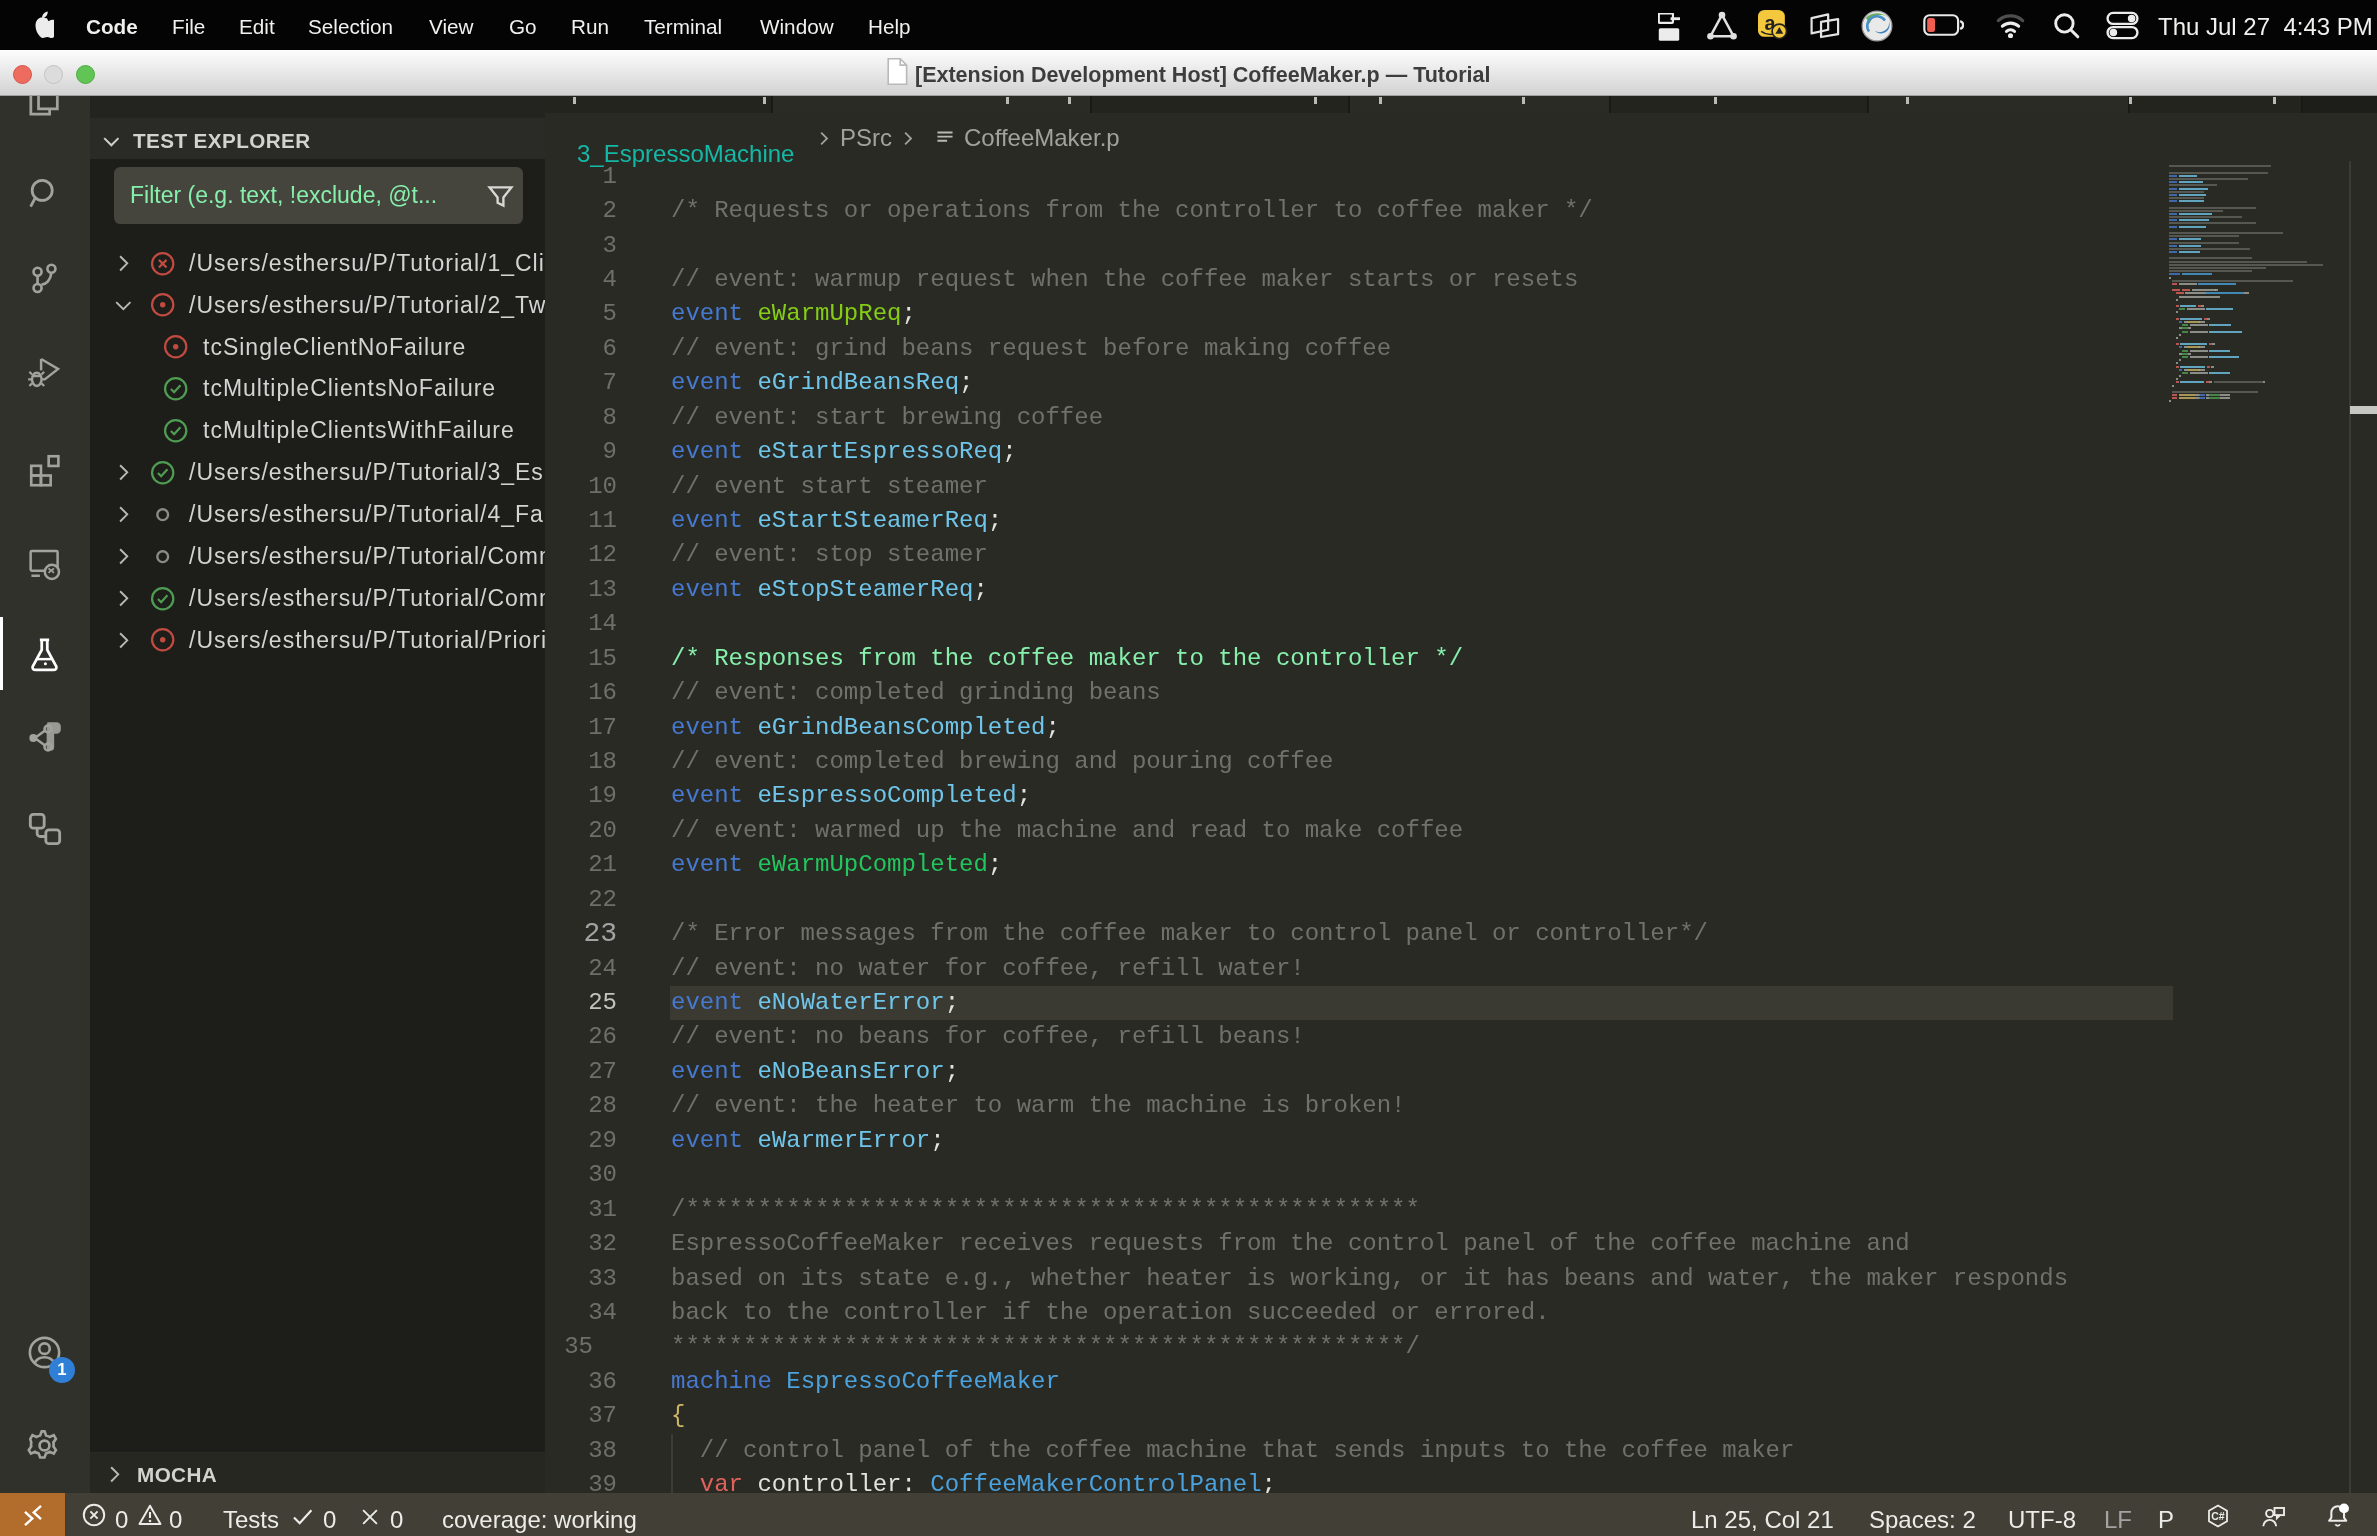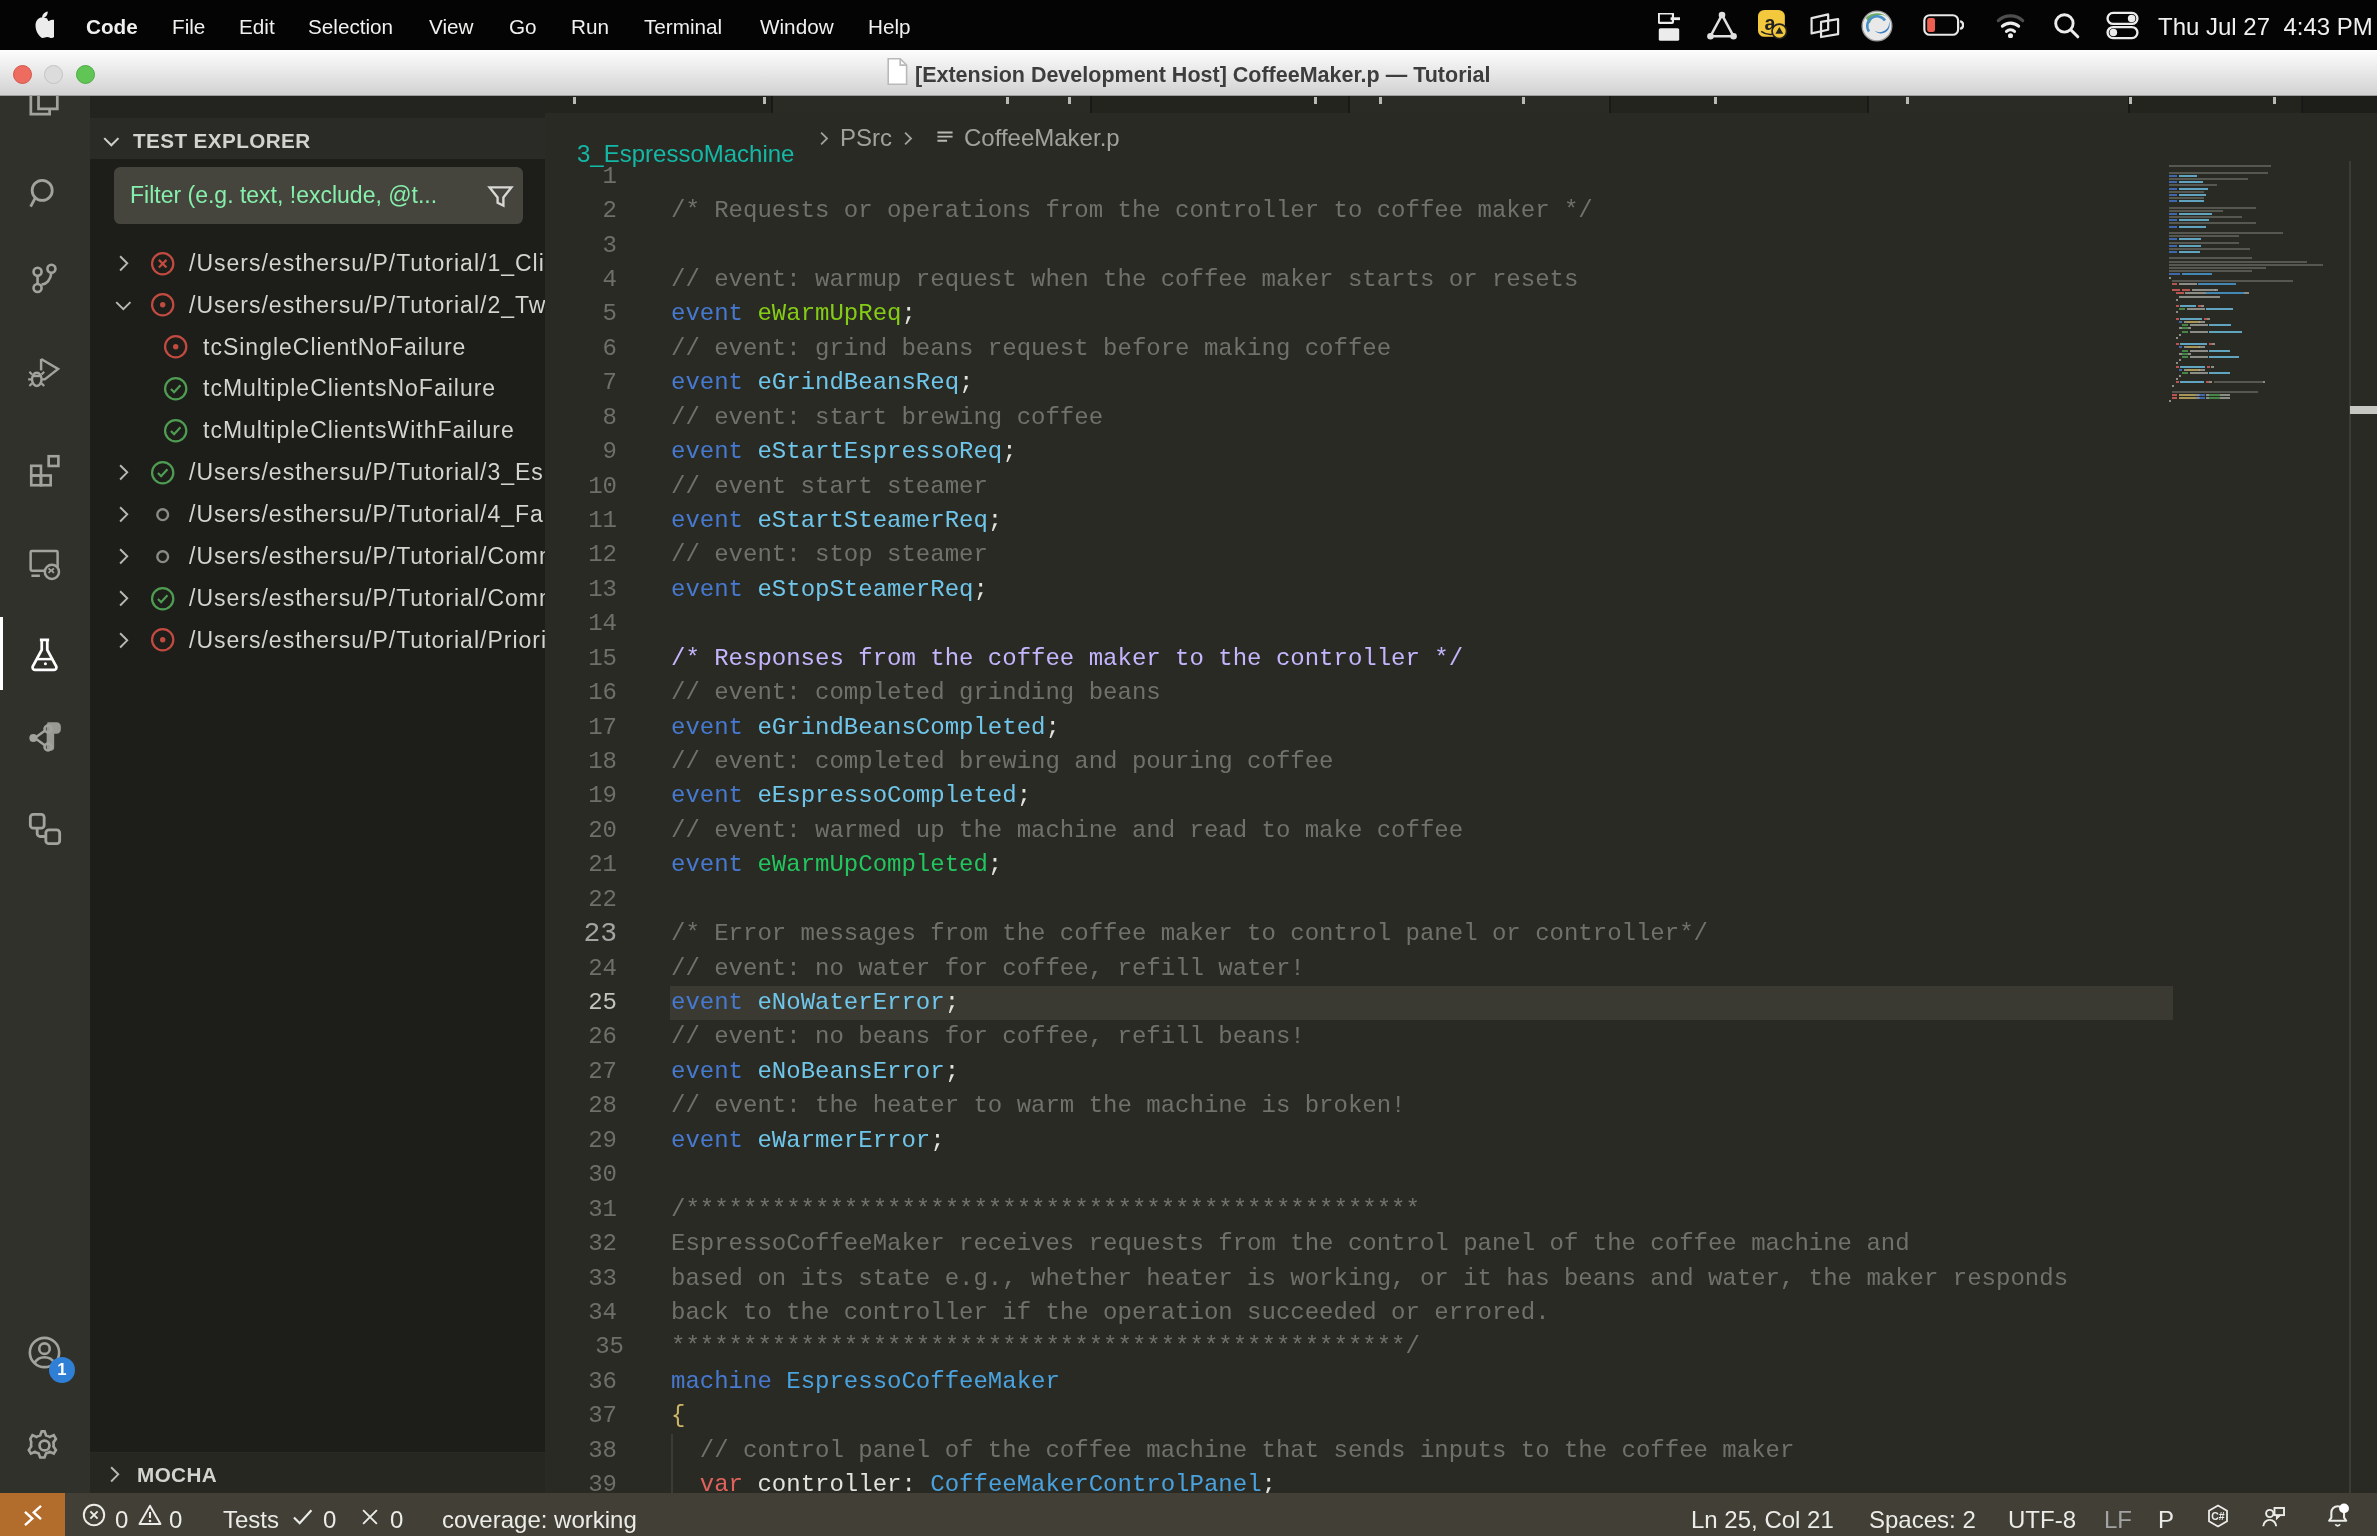--- a/index.html
+++ b/index.html
@@ -323,21 +323,21 @@
 <div class="abs mono" style="left:509px;top:470px;width:108px;height:34px;line-height:34px;font-size:24px;color:#6f6f6a;text-align:right;">10</div>
 <div class="abs mono" style="left:671px;top:470px;height:34px;line-height:34px;font-size:24px;white-space:pre;"><span style="color:#71716b;">// event start steamer</span></div>
 <div class="abs mono" style="left:509px;top:504px;width:108px;height:34px;line-height:34px;font-size:24px;color:#6f6f6a;text-align:right;">11</div>
 <div class="abs mono" style="left:671px;top:504px;height:34px;line-height:34px;font-size:24px;white-space:pre;"><span style="color:#4679d0;">event</span><span style="color:#6fc6ea;"> eStartSteamerReq</span><span style="color:#e2e2de;">;</span></div>
 <div class="abs mono" style="left:509px;top:538px;width:108px;height:34px;line-height:34px;font-size:24px;color:#6f6f6a;text-align:right;">12</div>
 <div class="abs mono" style="left:671px;top:538px;height:34px;line-height:34px;font-size:24px;white-space:pre;"><span style="color:#71716b;">// event: stop steamer</span></div>
 <div class="abs mono" style="left:509px;top:573px;width:108px;height:34px;line-height:34px;font-size:24px;color:#6f6f6a;text-align:right;">13</div>
 <div class="abs mono" style="left:671px;top:573px;height:34px;line-height:34px;font-size:24px;white-space:pre;"><span style="color:#4679d0;">event</span><span style="color:#6fc6ea;"> eStopSteamerReq</span><span style="color:#e2e2de;">;</span></div>
 <div class="abs mono" style="left:509px;top:607px;width:108px;height:34px;line-height:34px;font-size:24px;color:#6f6f6a;text-align:right;">14</div>
 <div class="abs mono" style="left:509px;top:642px;width:108px;height:34px;line-height:34px;font-size:24px;color:#6f6f6a;text-align:right;">15</div>
-<div class="abs mono" style="left:671px;top:642px;height:34px;line-height:34px;font-size:24px;white-space:pre;"><span style="color:#c4b5fd;">/* Responses from the coffee maker to the controller */</span></div>
+<div class="abs mono" style="left:671px;top:642px;height:34px;line-height:34px;font-size:24px;white-space:pre;"><span style="color:#86efac;">/* Responses from the coffee maker to the controller */</span></div>
 <div class="abs mono" style="left:509px;top:676px;width:108px;height:34px;line-height:34px;font-size:24px;color:#6f6f6a;text-align:right;">16</div>
 <div class="abs mono" style="left:671px;top:676px;height:34px;line-height:34px;font-size:24px;white-space:pre;"><span style="color:#71716b;">// event: completed grinding beans</span></div>
 <div class="abs mono" style="left:509px;top:711px;width:108px;height:34px;line-height:34px;font-size:24px;color:#6f6f6a;text-align:right;">17</div>
 <div class="abs mono" style="left:671px;top:711px;height:34px;line-height:34px;font-size:24px;white-space:pre;"><span style="color:#4679d0;">event</span><span style="color:#6fc6ea;"> eGrindBeansCompleted</span><span style="color:#e2e2de;">;</span></div>
 <div class="abs mono" style="left:509px;top:745px;width:108px;height:34px;line-height:34px;font-size:24px;color:#6f6f6a;text-align:right;">18</div>
 <div class="abs mono" style="left:671px;top:745px;height:34px;line-height:34px;font-size:24px;white-space:pre;"><span style="color:#71716b;">// event: completed brewing and pouring coffee</span></div>
 <div class="abs mono" style="left:509px;top:779px;width:108px;height:34px;line-height:34px;font-size:24px;color:#6f6f6a;text-align:right;">19</div>
 <div class="abs mono" style="left:671px;top:779px;height:34px;line-height:34px;font-size:24px;white-space:pre;"><span style="color:#4679d0;">event</span><span style="color:#6fc6ea;"> eEspressoCompleted</span><span style="color:#e2e2de;">;</span></div>
 <div class="abs mono" style="left:509px;top:814px;width:108px;height:34px;line-height:34px;font-size:24px;color:#6f6f6a;text-align:right;">20</div>
 <div class="abs mono" style="left:671px;top:814px;height:34px;line-height:34px;font-size:24px;white-space:pre;"><span style="color:#71716b;">// event: warmed up the machine and read to make coffee</span></div>
@@ -360,21 +360,21 @@
 <div class="abs mono" style="left:671px;top:1124px;height:34px;line-height:34px;font-size:24px;white-space:pre;"><span style="color:#4679d0;">event</span><span style="color:#6fc6ea;"> eWarmerError</span><span style="color:#e2e2de;">;</span></div>
 <div class="abs mono" style="left:509px;top:1158px;width:108px;height:34px;line-height:34px;font-size:24px;color:#6f6f6a;text-align:right;">30</div>
 <div class="abs mono" style="left:509px;top:1193px;width:108px;height:34px;line-height:34px;font-size:24px;color:#6f6f6a;text-align:right;">31</div>
 <div class="abs mono" style="left:671px;top:1193px;height:34px;line-height:34px;font-size:24px;white-space:pre;"><span style="color:#71716b;">/***************************************************</span></div>
 <div class="abs mono" style="left:509px;top:1227px;width:108px;height:34px;line-height:34px;font-size:24px;color:#6f6f6a;text-align:right;">32</div>
 <div class="abs mono" style="left:671px;top:1227px;height:34px;line-height:34px;font-size:24px;white-space:pre;"><span style="color:#71716b;">EspressoCoffeeMaker receives requests from the control panel of the coffee machine and</span></div>
 <div class="abs mono" style="left:509px;top:1262px;width:108px;height:34px;line-height:34px;font-size:24px;color:#6f6f6a;text-align:right;">33</div>
 <div class="abs mono" style="left:671px;top:1262px;height:34px;line-height:34px;font-size:24px;white-space:pre;"><span style="color:#71716b;">based on its state e.g., whether heater is working, or it has beans and water, the maker responds</span></div>
 <div class="abs mono" style="left:509px;top:1296px;width:108px;height:34px;line-height:34px;font-size:24px;color:#6f6f6a;text-align:right;">34</div>
 <div class="abs mono" style="left:671px;top:1296px;height:34px;line-height:34px;font-size:24px;white-space:pre;"><span style="color:#71716b;">back to the controller if the operation succeeded or errored.</span></div>
-<div class="abs mono" style="left:516px;top:1330px;width:108px;height:34px;line-height:34px;font-size:24px;color:#6f6f6a;text-align:right;">35</div>
+<div class="abs mono" style="left:485px;top:1330px;width:108px;height:34px;line-height:34px;font-size:24px;color:#6f6f6a;text-align:right;">35</div>
 <div class="abs mono" style="left:671px;top:1330px;height:34px;line-height:34px;font-size:24px;white-space:pre;"><span style="color:#71716b;">***************************************************/</span></div>
 <div class="abs mono" style="left:509px;top:1365px;width:108px;height:34px;line-height:34px;font-size:24px;color:#6f6f6a;text-align:right;">36</div>
 <div class="abs mono" style="left:671px;top:1365px;height:34px;line-height:34px;font-size:24px;white-space:pre;"><span style="color:#4679d0;">machine</span><span style="color:#4aa2de;"> EspressoCoffeeMaker</span></div>
 <div class="abs mono" style="left:509px;top:1399px;width:108px;height:34px;line-height:34px;font-size:24px;color:#6f6f6a;text-align:right;">37</div>
 <div class="abs mono" style="left:671px;top:1399px;height:34px;line-height:34px;font-size:24px;white-space:pre;"><span style="color:#ccb567;">{</span></div>
 <div class="abs mono" style="left:509px;top:1434px;width:108px;height:34px;line-height:34px;font-size:24px;color:#6f6f6a;text-align:right;">38</div>
 <div class="abs mono" style="left:671px;top:1434px;height:34px;line-height:34px;font-size:24px;white-space:pre;"><span style="color:#71716b;">  // control panel of the coffee machine that sends inputs to the coffee maker</span></div>
 <div class="abs mono" style="left:509px;top:1468px;width:108px;height:34px;line-height:34px;font-size:24px;color:#6f6f6a;text-align:right;">39</div>
 <div class="abs mono" style="left:671px;top:1468px;height:34px;line-height:34px;font-size:24px;white-space:pre;"><span style="color:#e2e2de;">  </span><span style="color:#e0625c;">var</span><span style="color:#e2e2de;"> </span><span style="color:#e2e2de;">controller</span><span style="color:#e2e2de;">:</span><span style="color:#4aa2de;"> CoffeeMakerControlPanel</span><span style="color:#e2e2de;">;</span></div>
 <div class="abs" style="left:2169px;top:165px;width:102px;height:1.7px;background:#64645e;opacity:0.78;"></div>

